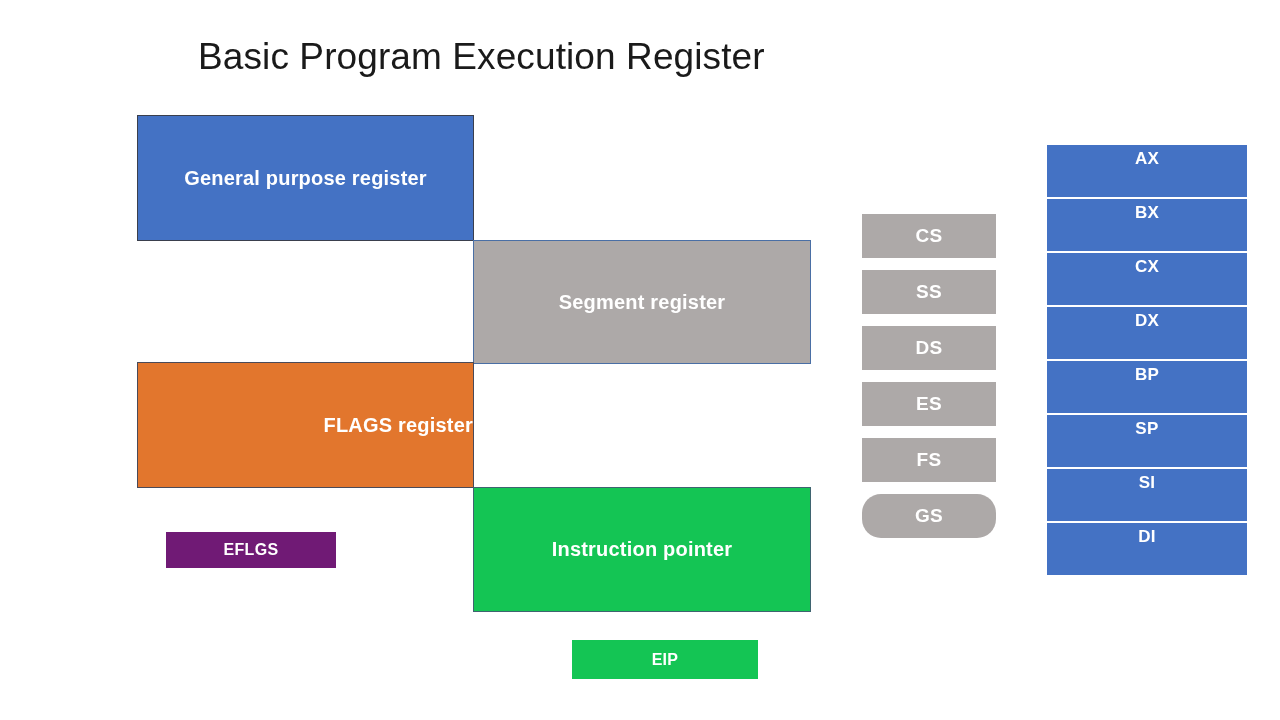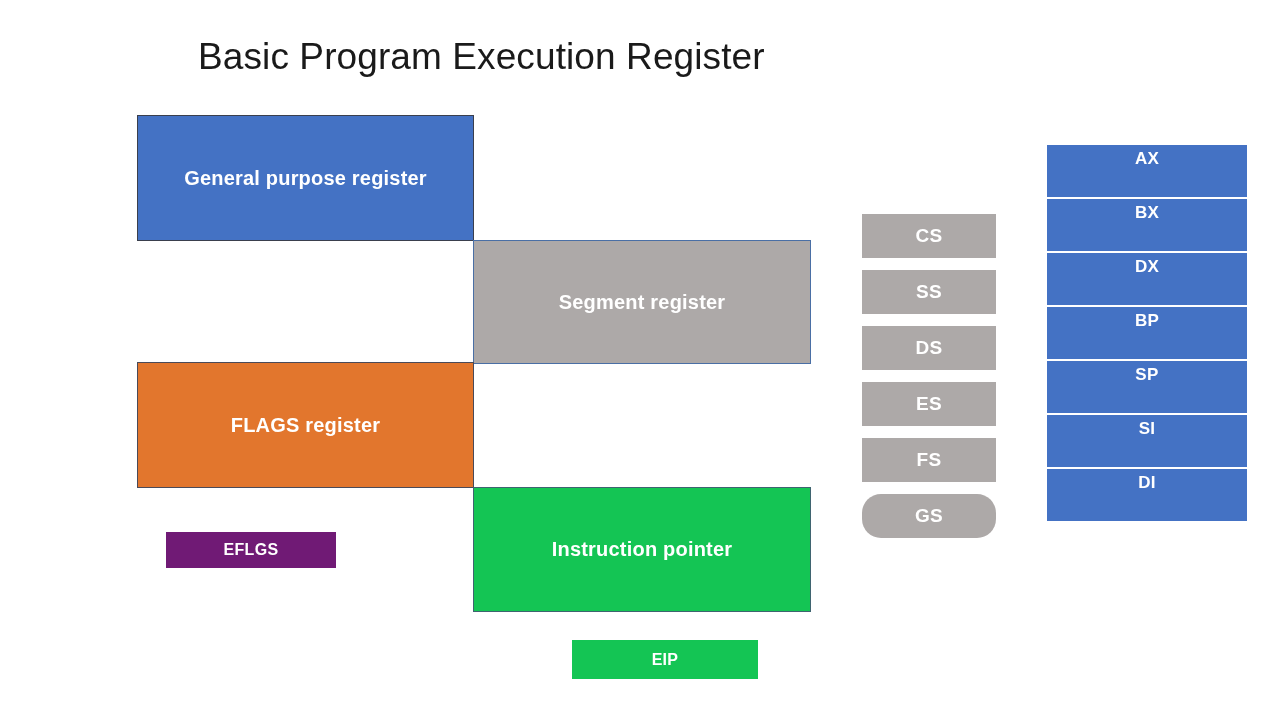--- a/index.html
+++ b/index.html
@@ -73,20 +73,21 @@
   }
 
   .block-flags {
     left: 137px;
     top: 362px;
     width: 337px;
     height: 126px;
     background: #E2762D;
     border: 1.5px solid #4a4a58;
     font-size: 20px;
+    justify-content: flex-end;
   }
 
   .block-ip {
     left: 473px;
     top: 487px;
     width: 338px;
     height: 125px;
     background: #14C554;
     border: 1.5px solid #3f6470;
     font-size: 20px;
@@ -221,20 +222,23 @@
     </div>
 
   <div class="gpr-stack" id="gpr-stack">
       <div class="gpr-cell">
         <span>AX</span>
       </div>
       <div class="gpr-cell">
         <span>BX</span>
       </div>
       <div class="gpr-cell">
+        <span>CX</span>
+      </div>
+      <div class="gpr-cell">
         <span>DX</span>
       </div>
       <div class="gpr-cell">
         <span>BP</span>
       </div>
       <div class="gpr-cell">
         <span>SP</span>
       </div>
       <div class="gpr-cell">
         <span>SI</span>

